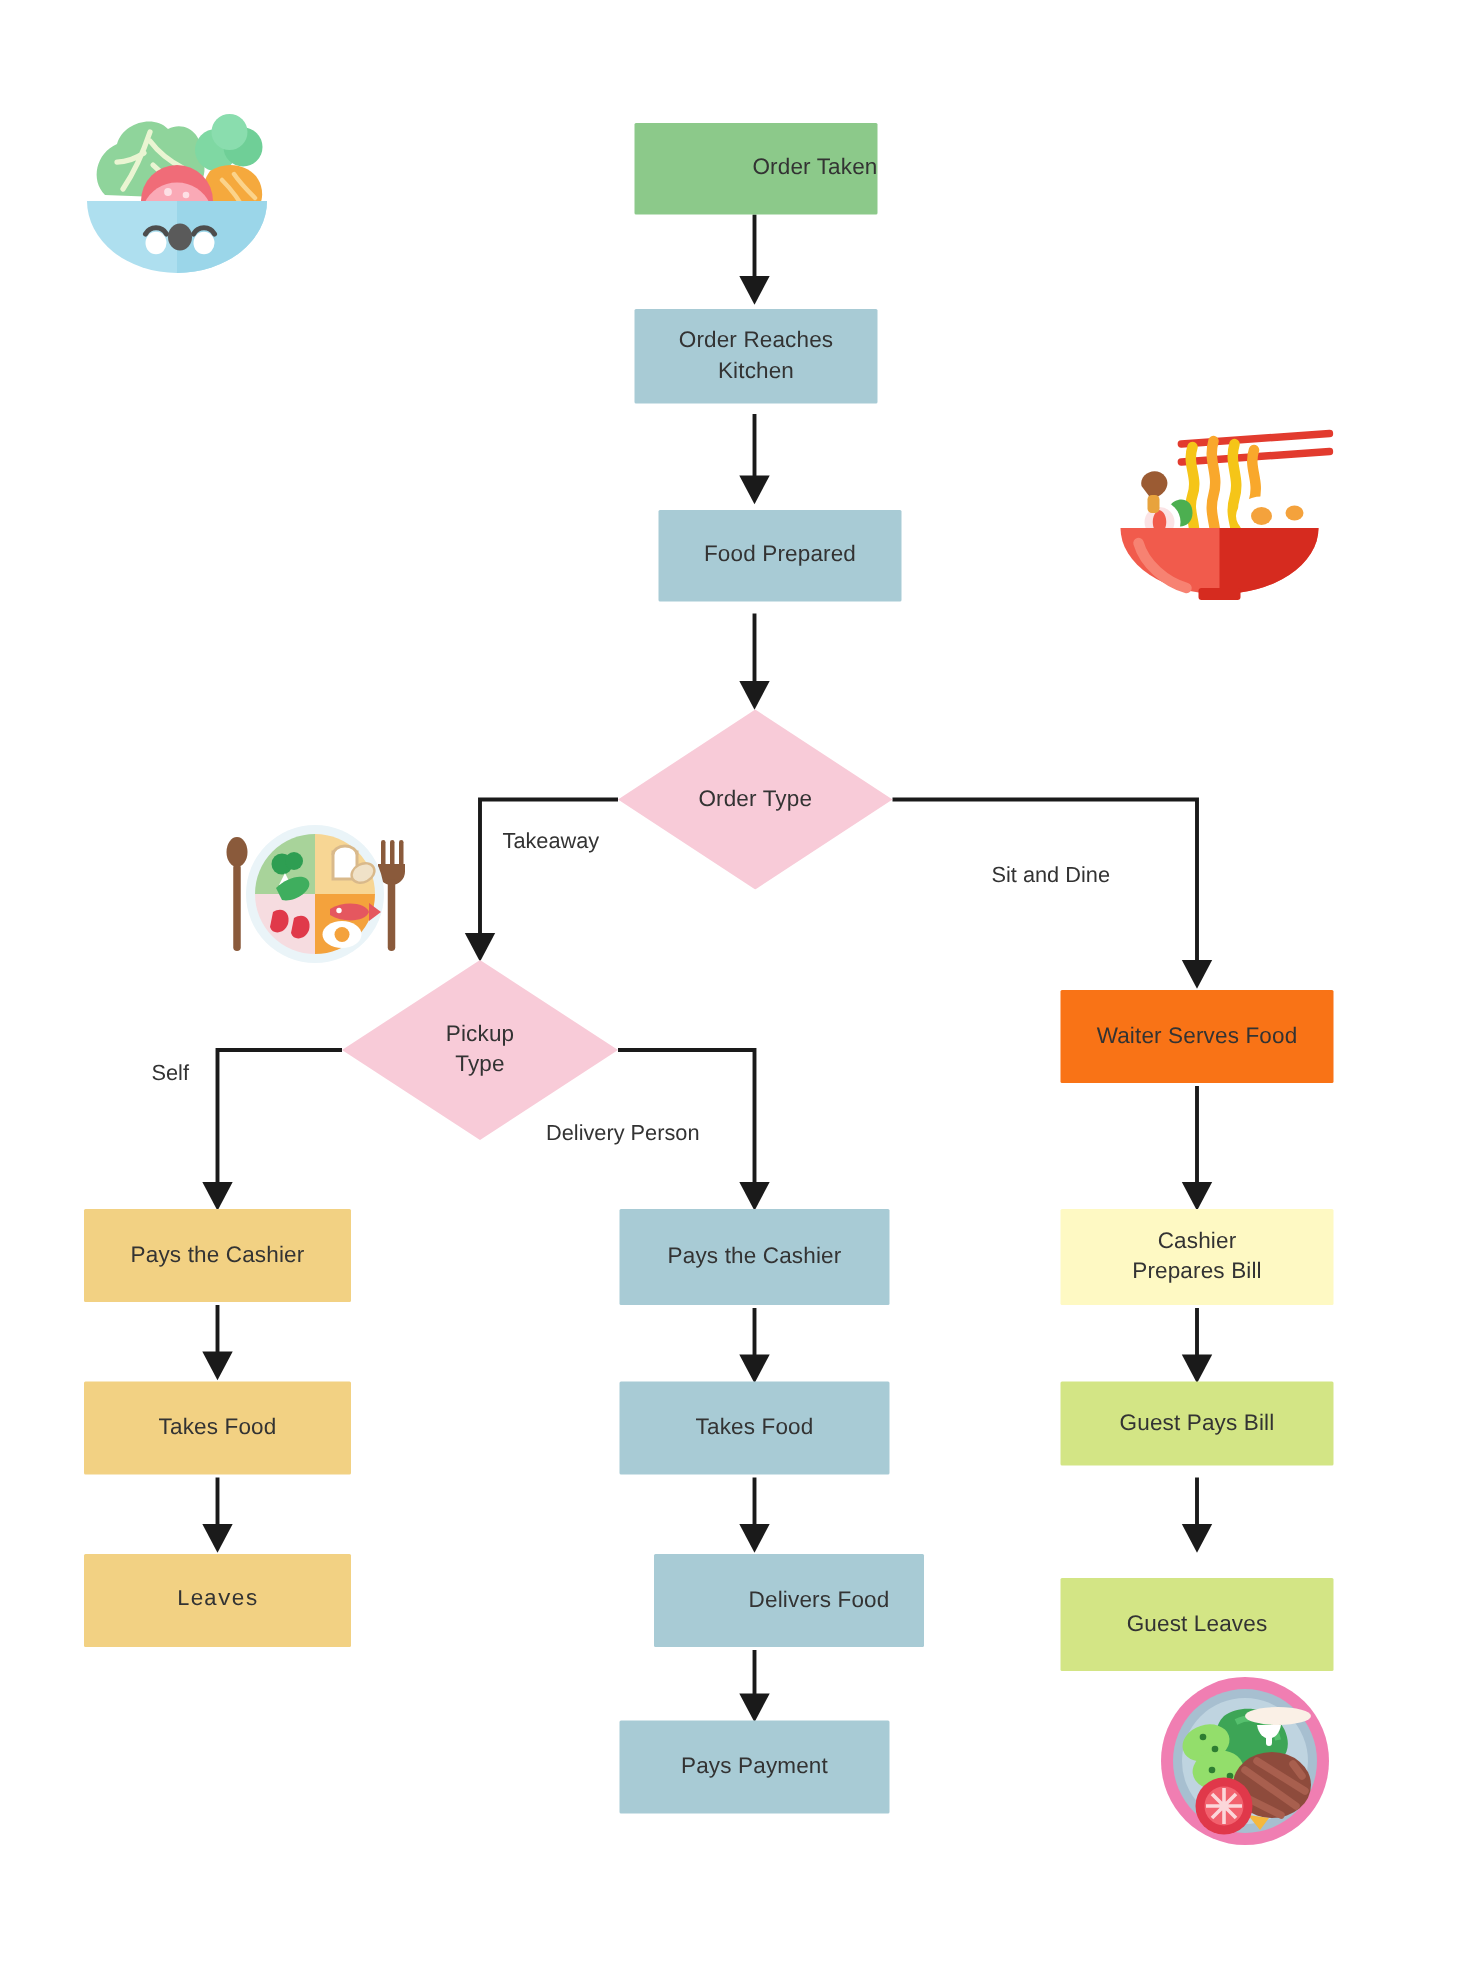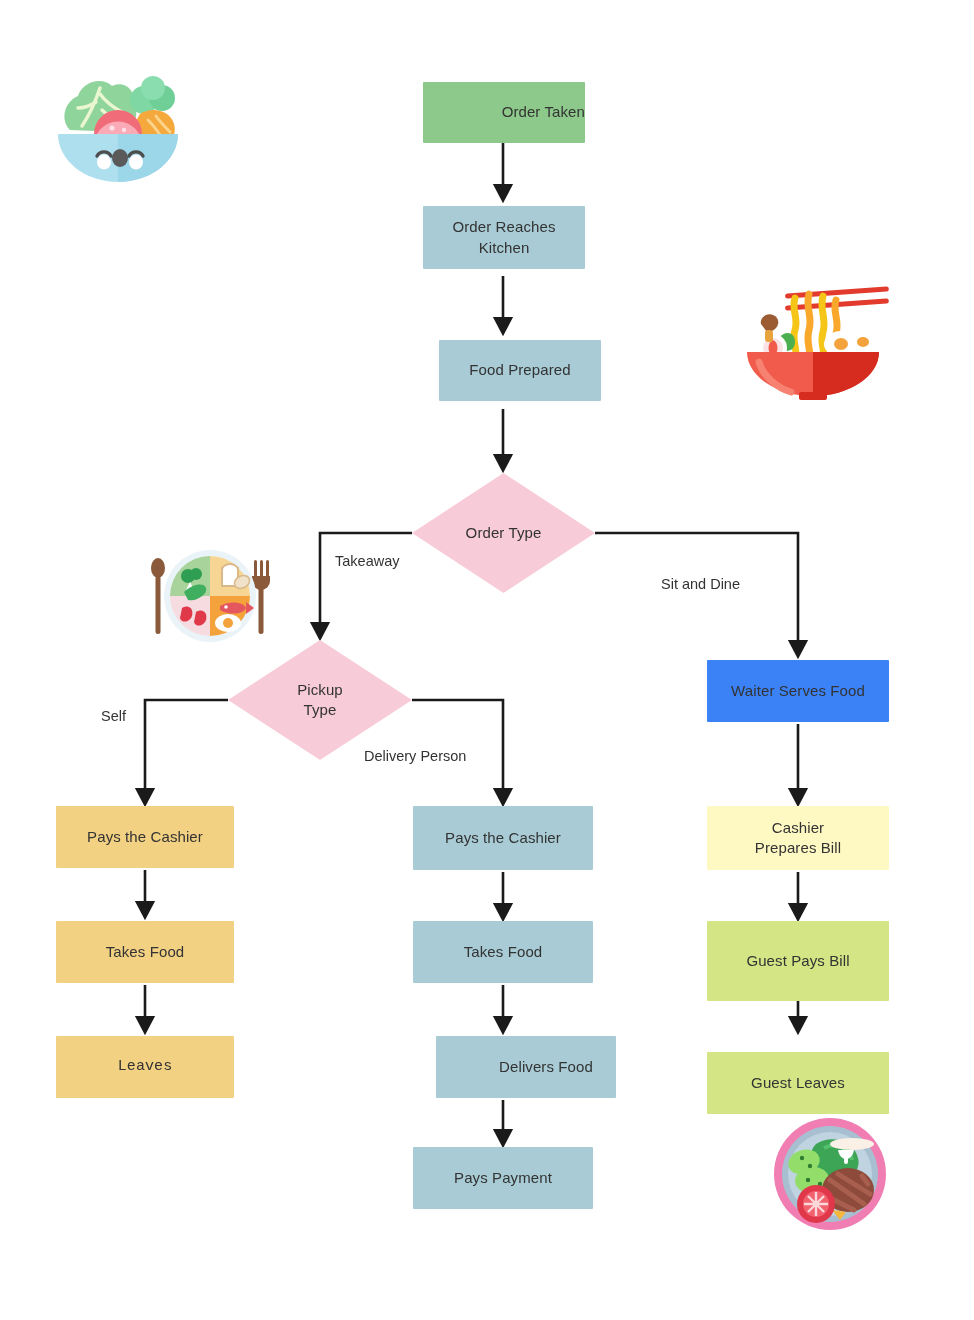--- a/index.html
+++ b/index.html
@@ -290,27 +290,27 @@
   <div class="node rect" style="left:413px;top:921px;width:180px;height:62px;background:#A8CBD5;z-index:4;">
     <span>Takes Food</span>
   </div>
   <div class="node rect" style="left:436px;top:1036px;width:180px;height:62px;background:#A8CBD5;z-index:4;padding-left:40px;">
     <span>Delivers Food</span>
   </div>
   <div class="node rect" style="left:413px;top:1147px;width:180px;height:62px;background:#A8CBD5;z-index:4;">
     <span>Pays Payment</span>
   </div>
 
-  <div class="node rect" style="left:707px;top:660px;width:182px;height:62px;background:#3b82f6;z-index:4;">
+  <div class="node rect" style="left:707px;top:660px;width:182px;height:62px;background:#f97316;z-index:4;">
     <span>Waiter Serves Food</span>
   </div>
   <div class="node rect" style="left:707px;top:806px;width:182px;height:64px;background:#fef9c3;z-index:4;">
     <span>Cashier
 Prepares Bill</span>
   </div>
-  <div class="node rect" style="left:707px;top:921px;width:182px;height:80px;background:#D3E585;z-index:4;">
+  <div class="node rect" style="left:707px;top:921px;width:182px;height:56px;background:#D3E585;z-index:4;">
     <span>Guest Pays Bill</span>
   </div>
   <div class="node rect" style="left:707px;top:1036px;width:182px;height:62px;background:#D3E585;z-index:4;margin-top:16px;">
     <span>Guest Leaves</span>
   </div>
 
 </div>
 
 </body></html>

